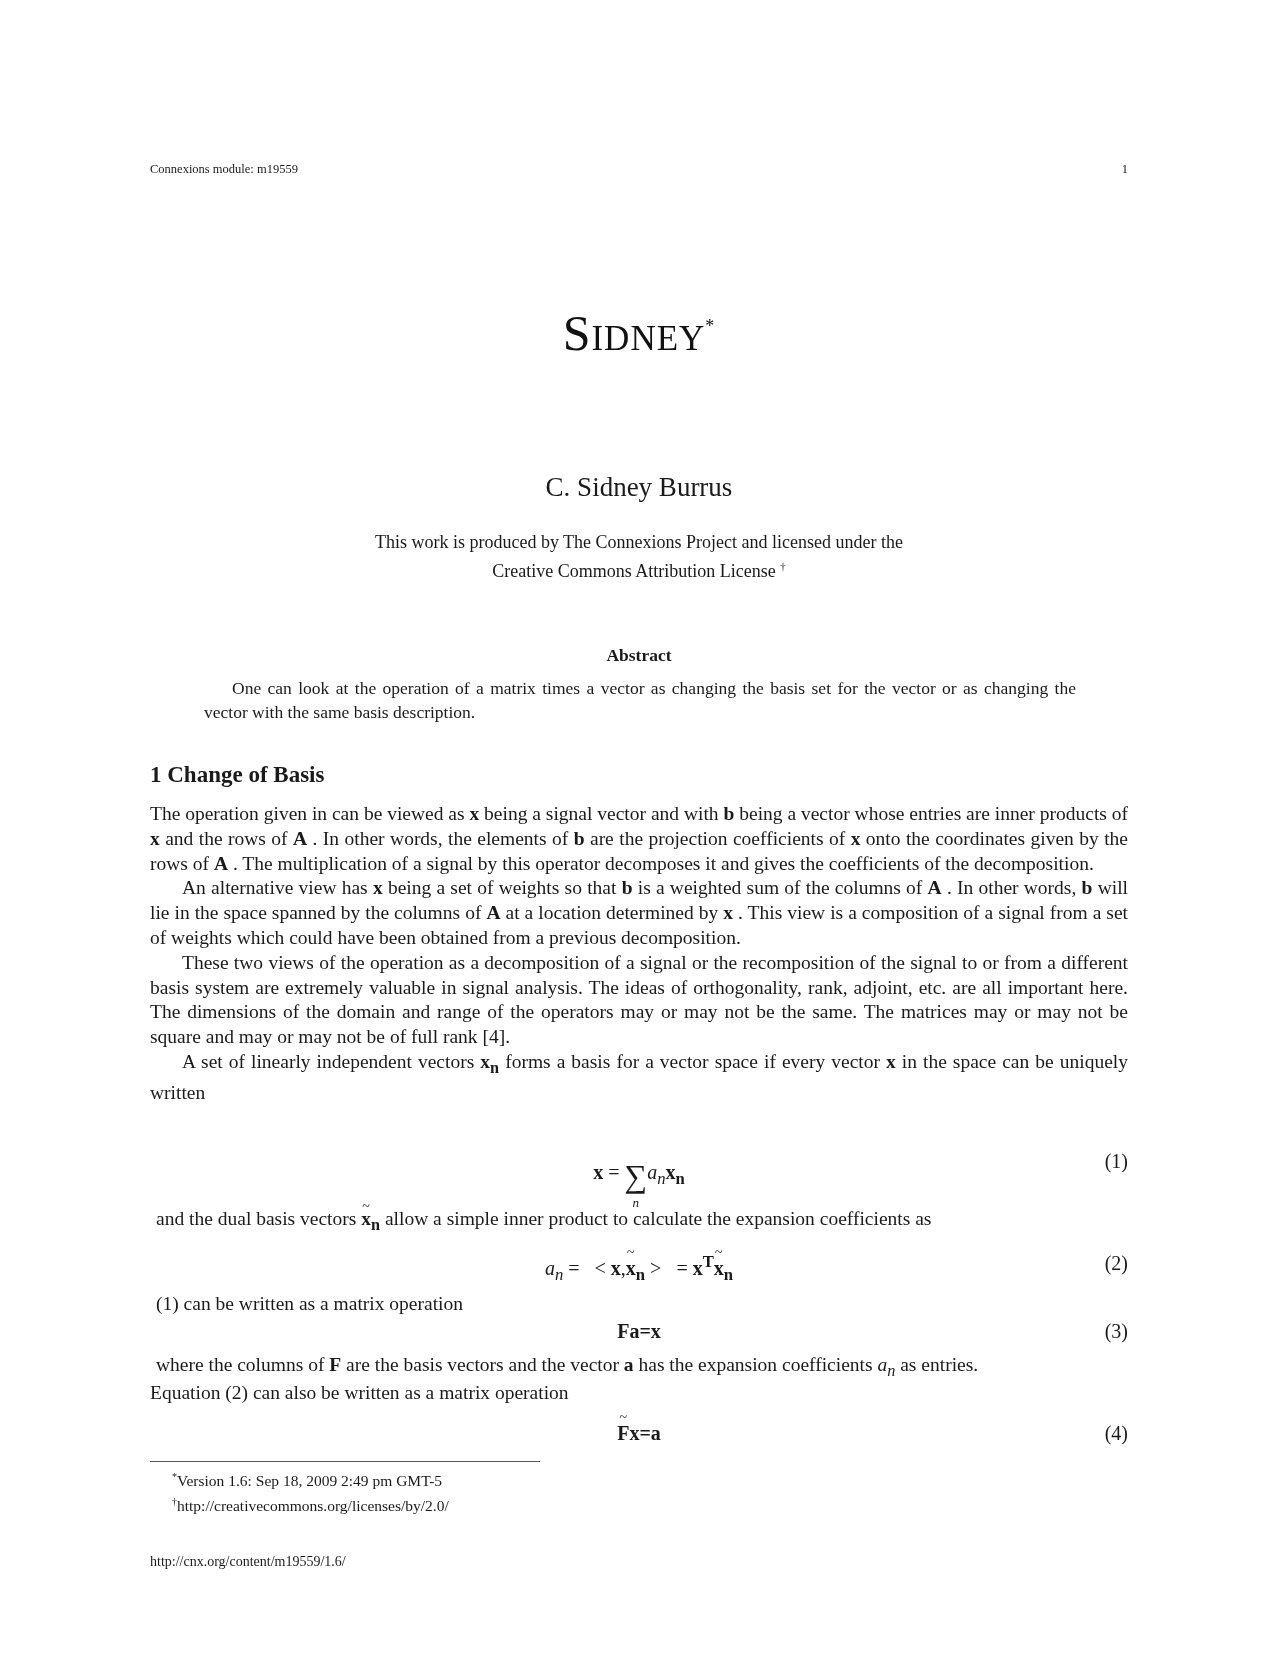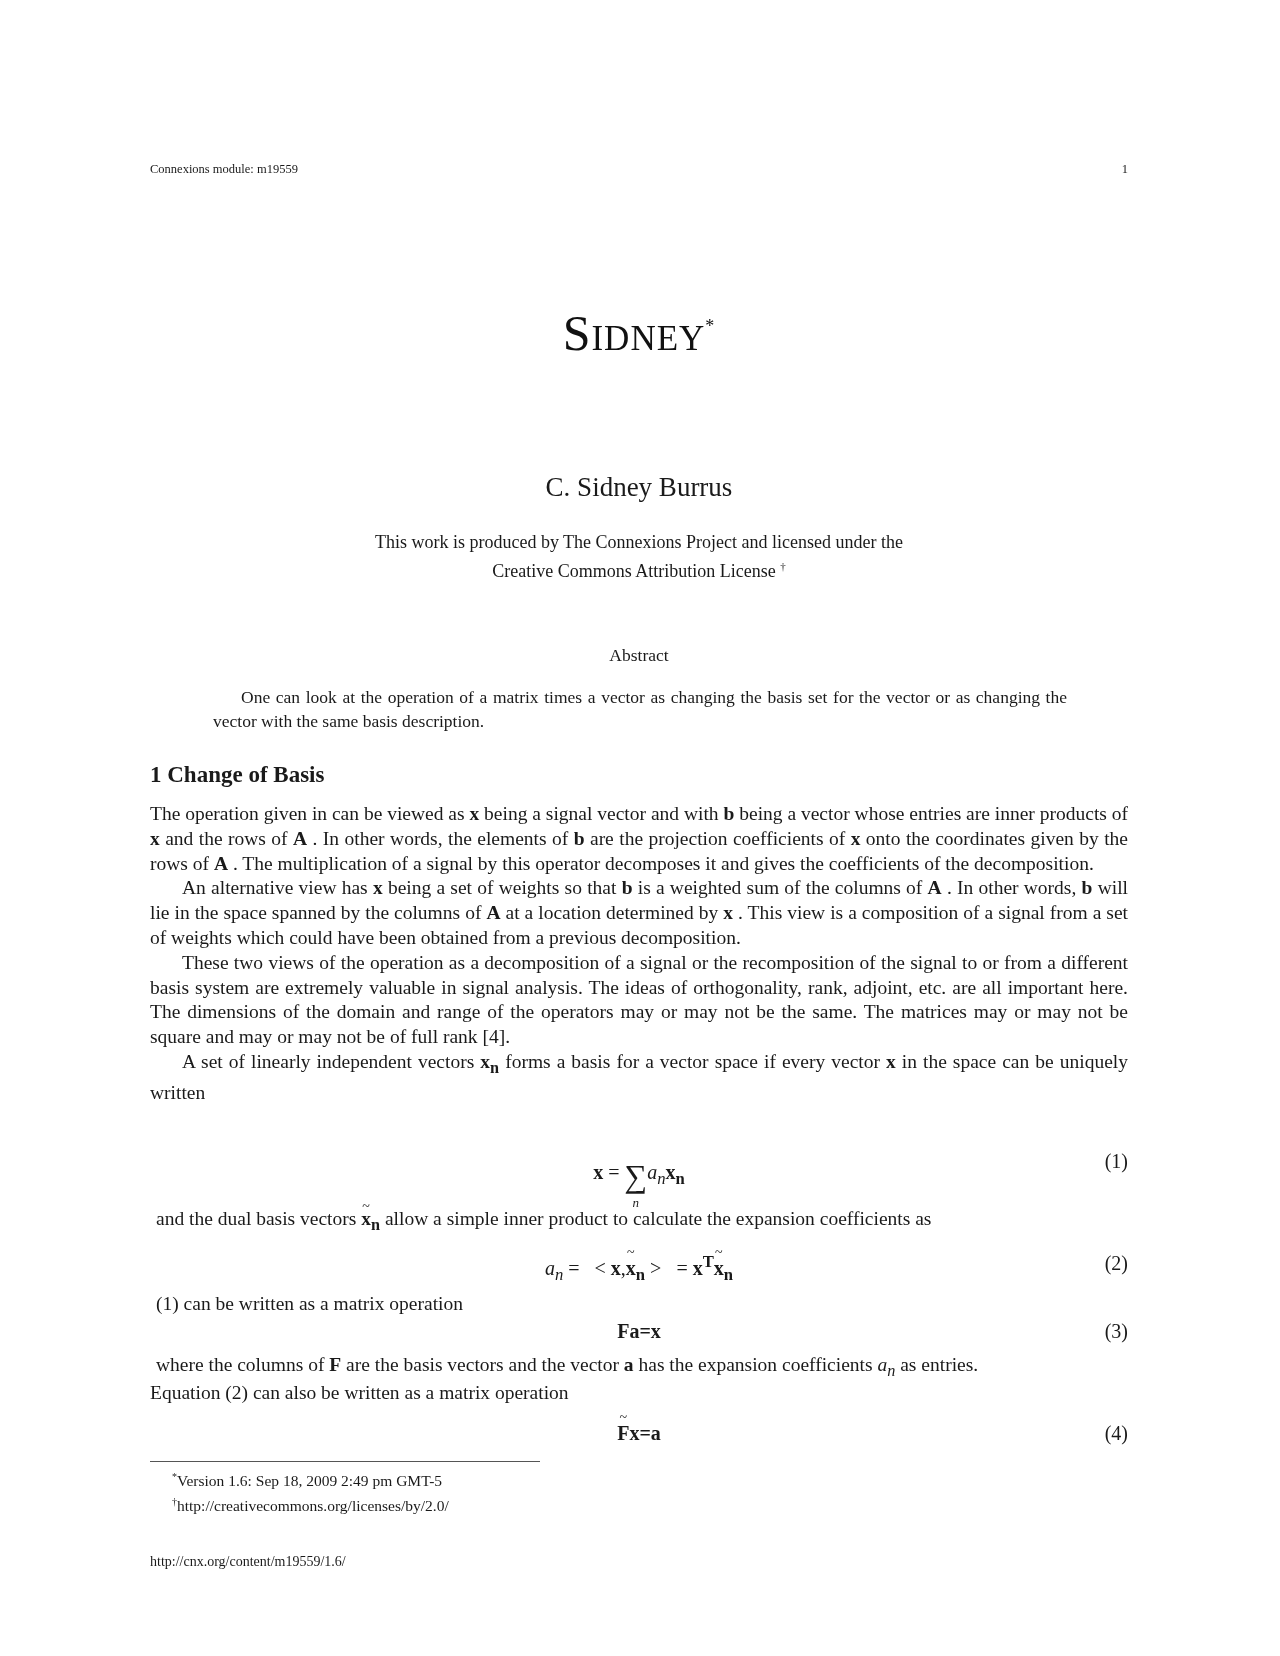--- a/index.html
+++ b/index.html
@@ -24,28 +24,28 @@
     left: 150px; top: 472px; width: 978px; text-align: center;
     font-family: "Liberation Serif", serif; font-size: 27px;
   }
   .license {
     left: 150px; top: 530px; width: 978px; text-align: center;
     font-family: "Liberation Serif", serif; font-size: 18px; line-height: 24px;
   }
   .license sup { font-size: 11px; }
   .abstract-title {
     left: 150px; top: 645px; width: 978px; text-align: center;
-    font-family: "Liberation Serif", serif; font-size: 17.5px; font-weight: normal;
+    font-family: "Liberation Serif", serif; font-size: 17.5px; font-weight: bold;
   }
   .abstract-body {
     left: 202px; top: 674px; width: 876px;
     font-family: "Liberation Serif", serif; font-size: 17.5px; line-height: 24px;
     text-align: justify;
   }
-  .abstract-body p { margin: 11px; text-indent: 28px; }
+  .abstract-body p { margin: 2px; text-indent: 28px; }
   .section-heading {
     left: 150px; top: 762px; font-family: "Liberation Serif", serif;
     font-size: 23px; font-weight: bold;
   }
   .body-text {
     left: 150px; top: 802px; width: 978px;
     font-family: "Liberation Serif", serif; font-size: 19.5px; line-height: 24.8px;
     text-align: justify;
   }
   .body-text p { margin: 0; }

